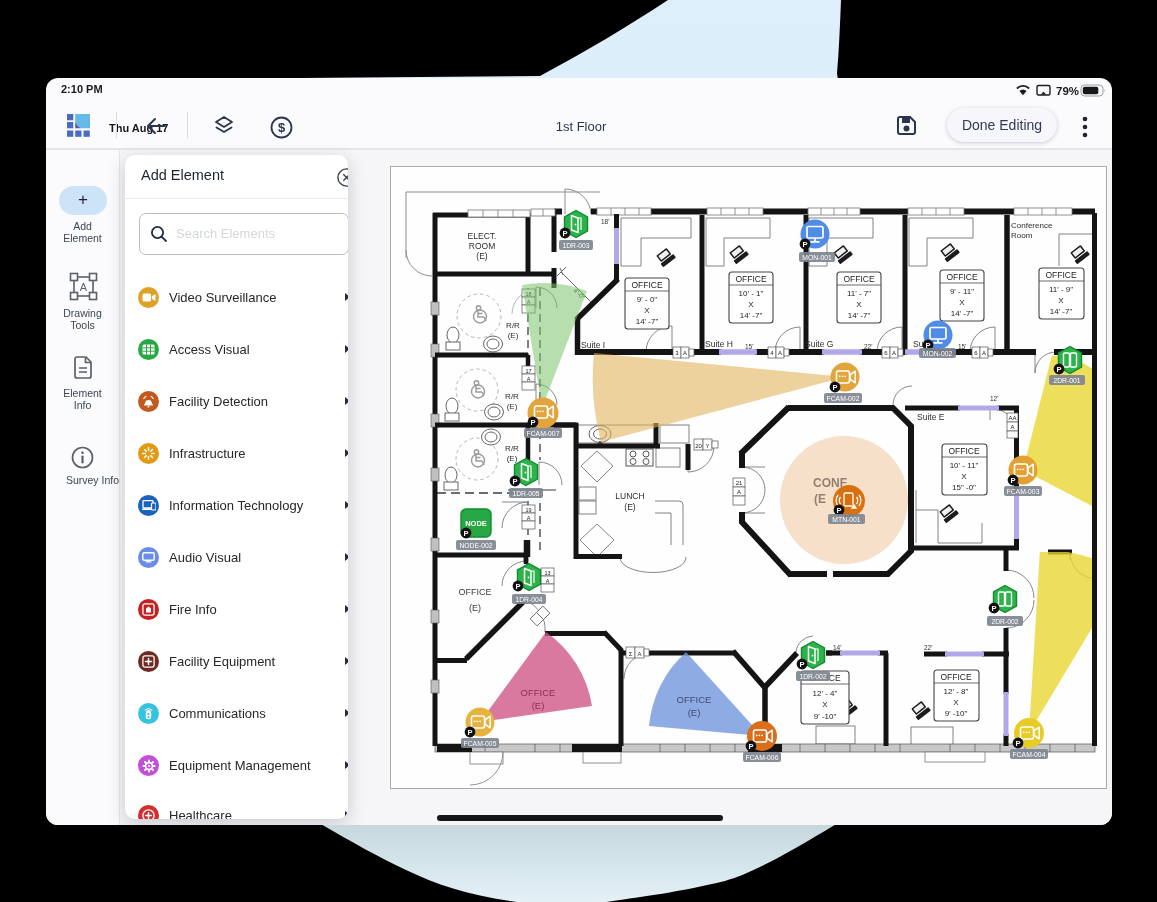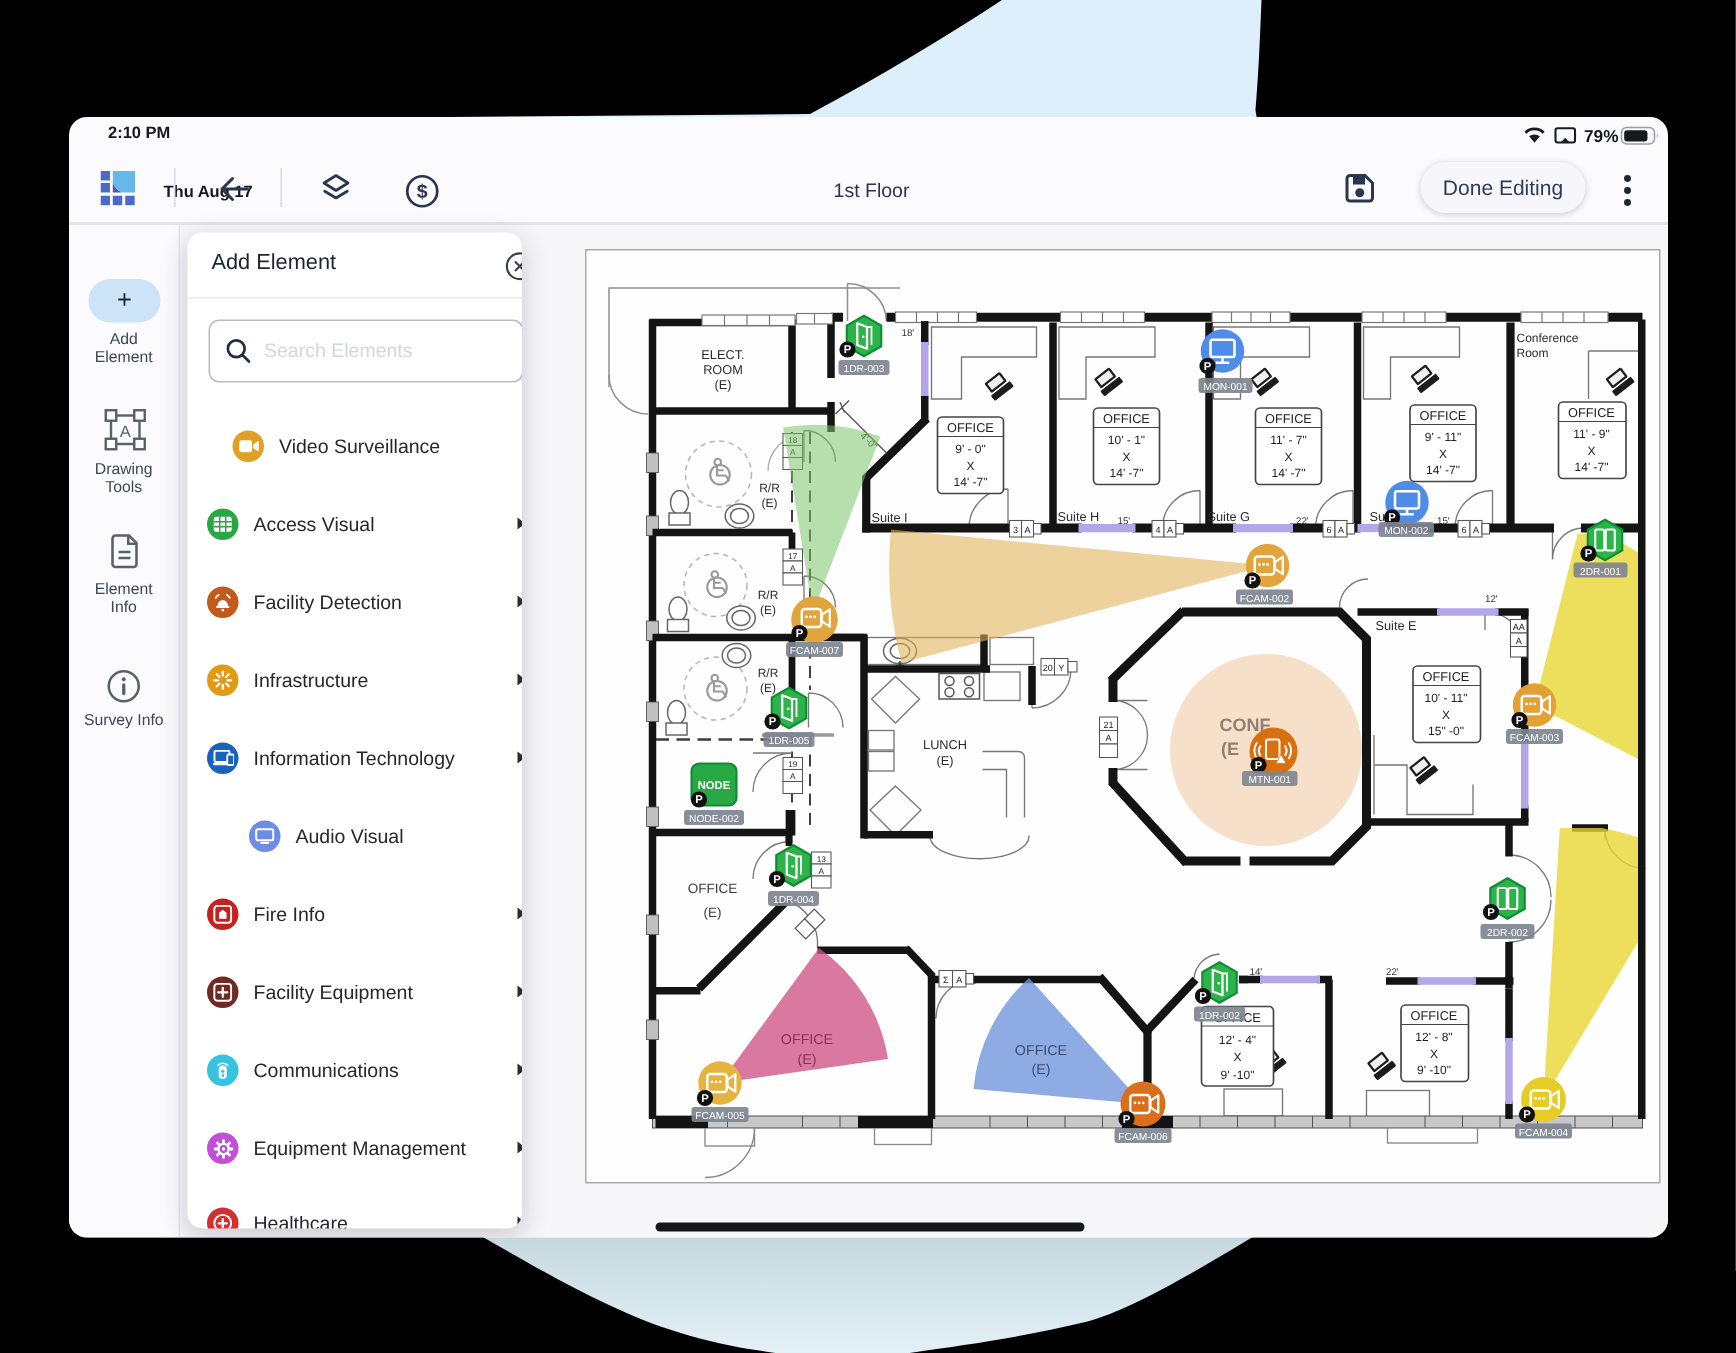--- a/index.html
+++ b/index.html
@@ -55,21 +55,21 @@
     </linearGradient>
   </defs>
   <path d="M668,0 C630,25 585,52 540,76 L300,78 L300,820 C305,821 312,822 319,823
     C352,842 380,858 406,870 C435,884 468,895 510,901 C530,904 550,906 565,906
     C585,905 600,903 613,901 C640,897 680,892 725,881 C750,874 780,858 838,823
     L838,80 C838,78 837,75 837,73 C839,50 840,25 841,0 Z" fill="url(#ellgrad)"></path>
 </svg>
 
 <div id="screen">
 
-  <div class="st" style="left:15px;top:5px;margin-left:11px;">2:10 PM</div>
+  <div class="st" style="left:15px;top:5px;">2:10 PM</div>
 
   <div class="st" style="left:63px;top:5px;font-weight:bold;margin-top:39px;">Thu Aug 17</div>
 
   <svg class="abs" style="left:969px;top:4px;" width="100" height="16" viewBox="0 0 100 16">
 
     <g fill="#1a1c20">
         <path d="M8 13.2 L4.4 8.9 A5.6 5.6 0 0 1 11.6 8.9 Z"></path>
     <path d="M1.9 6.5 A8.6 8.6 0 0 1 14.1 6.5" fill="none" stroke="#1a1c20" stroke-width="1.8"></path>
       </g>
 
@@ -162,21 +162,21 @@
   </svg>
 
   <div class="sblabel" style="left:0;top:309px;">Element<br>Info</div>
 
   <svg class="abs" style="left:25px;top:368px;" width="23" height="23" viewBox="0 0 23 23">
     <circle cx="11.5" cy="11.5" r="10" fill="none" stroke="#5a6068" stroke-width="1.7"></circle>
     <circle cx="11.5" cy="6.8" r="1.3" fill="#5a6068"></circle>
     <rect x="10.4" y="9.5" width="2.2" height="8" rx="1.1" fill="#5a6068"></rect>
   </svg>
 
-  <div class="sblabel" style="left:0;top:396px;">Survey Info</div>
+  <div class="sblabel" style="left:0;top:396px;text-align:right;">Survey Info</div>
 
   <svg class="abs" style="left:344px;top:88px;" width="715" height="621" viewBox="390 166 715 621" font-family="Liberation Sans, sans-serif">
     <defs>
       <symbol id="pc" overflow="visible">
         <g transform="rotate(-38)" fill="#1c1c1c">
           <rect x="-7" y="-7" width="13" height="8" rx="1"></rect>
           <rect x="-8.5" y="2" width="16" height="4.5" rx="0.8"></rect>
           <rect x="-5.5" y="-5.5" width="10" height="5" fill="#f0f0f0"></rect>
         </g>
       </symbol>
@@ -957,21 +957,21 @@
 
     <div id="searchbox"></div>
 
     <svg class="abs" style="left:25px;top:70px;" width="18" height="18" viewBox="0 0 18 18">
       <circle cx="7.5" cy="7.5" r="5.6" fill="none" stroke="#232c45" stroke-width="1.8"></circle>
       <path d="M11.8 11.8 L16 16" stroke="#232c45" stroke-width="1.8" stroke-linecap="round"></path>
     </svg>
 
     <div id="searchph">Search Elements</div>
 
-    <div class="row" style="top:132px;margin-left:17px;">
+    <div class="row" style="top:132px;">
       <div class="ric" style="background:#dfa125;"></div>
       <svg class="abs" style="left:16.5px;top:5px;" width="14" height="11" viewBox="0 0 14 11">
         <rect x="0.5" y="1.5" width="8.5" height="8" rx="1.5" fill="#fff"></rect>
         <path d="M9.8 4.2 L13.5 2 V9 L9.8 6.8 Z" fill="#fff"></path>
       </svg>
       <div class="rtx">Video Surveillance</div>
       <svg class="rch" width="7" height="10" viewBox="0 0 7 10" style="top:5px;">
           <path d="M1 1 L6 5 L1 9 Z" fill="#2a2a30"></path>
         </svg>
     </div>
@@ -1021,21 +1021,21 @@
         <rect x="1" y="0.5" width="10" height="7.5" rx="1" fill="none" stroke="#fff" stroke-width="1.3"></rect>
         <rect x="0" y="8.5" width="12" height="1.6" rx="0.8" fill="#fff"></rect>
         <rect x="9.5" y="3" width="4.5" height="7" rx="1" fill="#1a63bd" stroke="#fff" stroke-width="1.2"></rect>
       </svg>
       <div class="rtx">Information Technology</div>
       <svg class="rch" width="7" height="10" viewBox="0 0 7 10" style="top:5px;">
           <path d="M1 1 L6 5 L1 9 Z" fill="#2a2a30"></path>
         </svg>
     </div>
 
-    <div class="row" style="top:392px;margin-left:28px;">
+    <div class="row" style="top:392px;">
       <div class="ric" style="background:#6b8de8;"></div>
       <svg class="abs" style="left:17px;top:5px;" width="13" height="11" viewBox="0 0 13 11">
         <rect x="0.8" y="0.8" width="11.4" height="7.4" rx="1.2" fill="none" stroke="#fff" stroke-width="1.4"></rect>
         <rect x="3.5" y="9.2" width="6" height="1.4" rx="0.7" fill="#fff"></rect>
       </svg>
       <div class="rtx">Audio Visual</div>
       <svg class="rch" width="7" height="10" viewBox="0 0 7 10" style="top:5px;">
           <path d="M1 1 L6 5 L1 9 Z" fill="#2a2a30"></path>
         </svg>
     </div>

